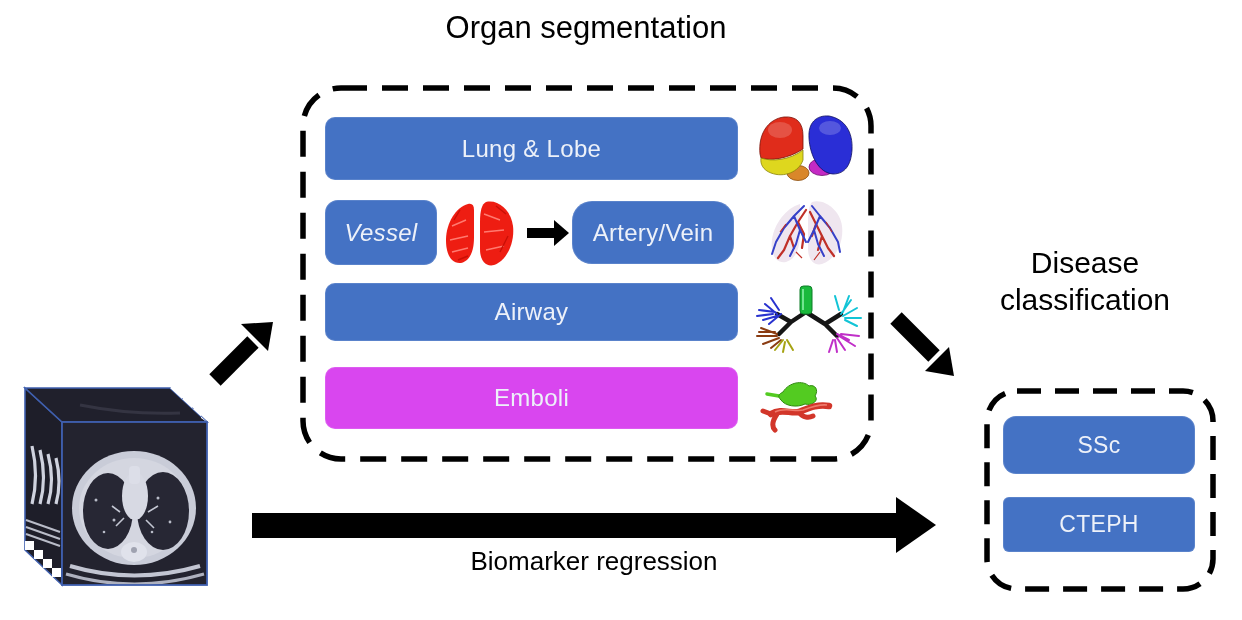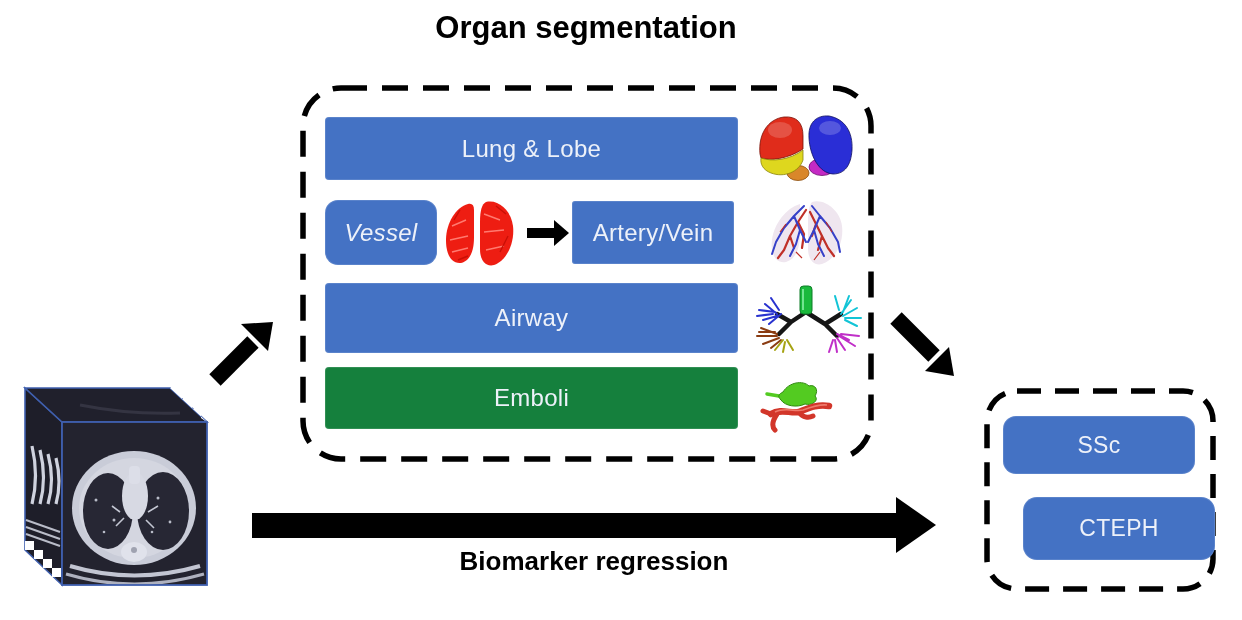--- a/index.html
+++ b/index.html
@@ -1,46 +1,50 @@
 <!DOCTYPE html>
 <html><head>
 <meta charset="utf-8">
 <style>
   html,body{margin:0;padding:0;background:#ffffff;}
   .canvas{
     position:relative;width:1242px;height:620px;background:#ffffff;
     font-family:"Liberation Sans", sans-serif;overflow:hidden;
   }
   .abs{position:absolute;}
-  .title{position:absolute;color:#000;text-align:center;font-weight:700;}
+  .title{position:absolute;color:#000;text-align:center;font-weight:400;}
   .organ-title{left:300px;top:10px;width:572px;font-size:31px;}
   .disease-title{left:975px;top:244px;width:220px;font-size:30px;line-height:37px;}
   .biomarker-title{left:250px;top:546px;width:688px;font-size:26px;}
   .node{
     position:absolute;background:#4472C4;color:#EDF1F9;
     display:flex;align-items:center;justify-content:center;
-    border-radius:4px;font-size:24px;letter-spacing:.3px;
+    border-radius:10px;font-size:24px;letter-spacing:.3px;
     box-shadow:inset 0 0 0 1px rgba(255,255,255,.12);
   }
   .node-lung-lobe{left:325px;top:117px;width:413px;height:63px;}
   .node-vessel{left:325px;top:200px;width:112px;height:65px;border-radius:13px;}
-  .node-artery-vein{left:572px;top:201px;width:162px;height:63px;border-radius:3px;}
-  .node-airway{left:325px;top:283px;width:413px;height:70px;}
+  .node-artery-vein{left:572px;top:201px;width:162px;height:63px;border-radius:20px;}
+  .node-airway{left:325px;top:283px;width:413px;height:58px;}
   .node-emboli{left:325px;top:367px;width:413px;height:62px;}
   .node-ssc{left:1003px;top:416px;width:192px;height:58px;border-radius:13px;font-size:23px;}
-  .node-cteph{left:1003px;top:497px;width:192px;height:63px;border-radius:14px;font-size:23px;margin-left:20px;}
+  .node-cteph{left:1003px;top:497px;width:192px;height:55px;border-radius:6px;font-size:23px;}
   svg{display:block;}
 </style>
 </head>
 <body>
 
 <div class="canvas">
 
   <div class="title organ-title">Organ segmentation</div>
 
+  <div class="title disease-title">
+    <span>Disease</span><br>
+    <span>classification</span>
+  </div>
 
   <div class="title biomarker-title">Biomarker regression</div>
 
   <svg class="abs" style="left:298px;top:83px;" width="578" height="381" viewBox="0 0 578 381">
     <rect x="5" y="5" width="568" height="371" rx="38" fill="none" stroke="#000000" stroke-width="5.5" stroke-dasharray="26 15"></rect>
   </svg>
 
   <svg class="abs" style="left:983px;top:387px;" width="234" height="206" viewBox="0 0 234 206">
     <rect x="4" y="4" width="226" height="198" rx="30" fill="none" stroke="#000000" stroke-width="5.5" stroke-dasharray="24 14"></rect>
   </svg>
@@ -50,21 +54,21 @@
   </div>
   <div class="node node-vessel" style="background: rgb(68, 114, 196); color: rgb(237, 241, 249); font-style: italic;">
     <span>Vessel</span>
   </div>
   <div class="node node-artery-vein" style="background: rgb(68, 114, 196); color: rgb(237, 241, 249);">
     <span>Artery/Vein</span>
   </div>
   <div class="node node-airway" style="background: rgb(68, 114, 196); color: rgb(237, 241, 249);">
     <span>Airway</span>
   </div>
-  <div class="node node-emboli" style="background: #15803d; color: rgb(237, 241, 249);">
+  <div class="node node-emboli" style="background: #d946ef; color: rgb(237, 241, 249);">
     <span>Emboli</span>
   </div>
 
   <div class="node node-ssc" style="background: rgb(68, 114, 196); color: rgb(237, 241, 249);">
     <span>SSc</span>
   </div>
   <div class="node node-cteph" style="background: rgb(68, 114, 196); color: rgb(237, 241, 249);">
     <span>CTEPH</span>
   </div>
 

